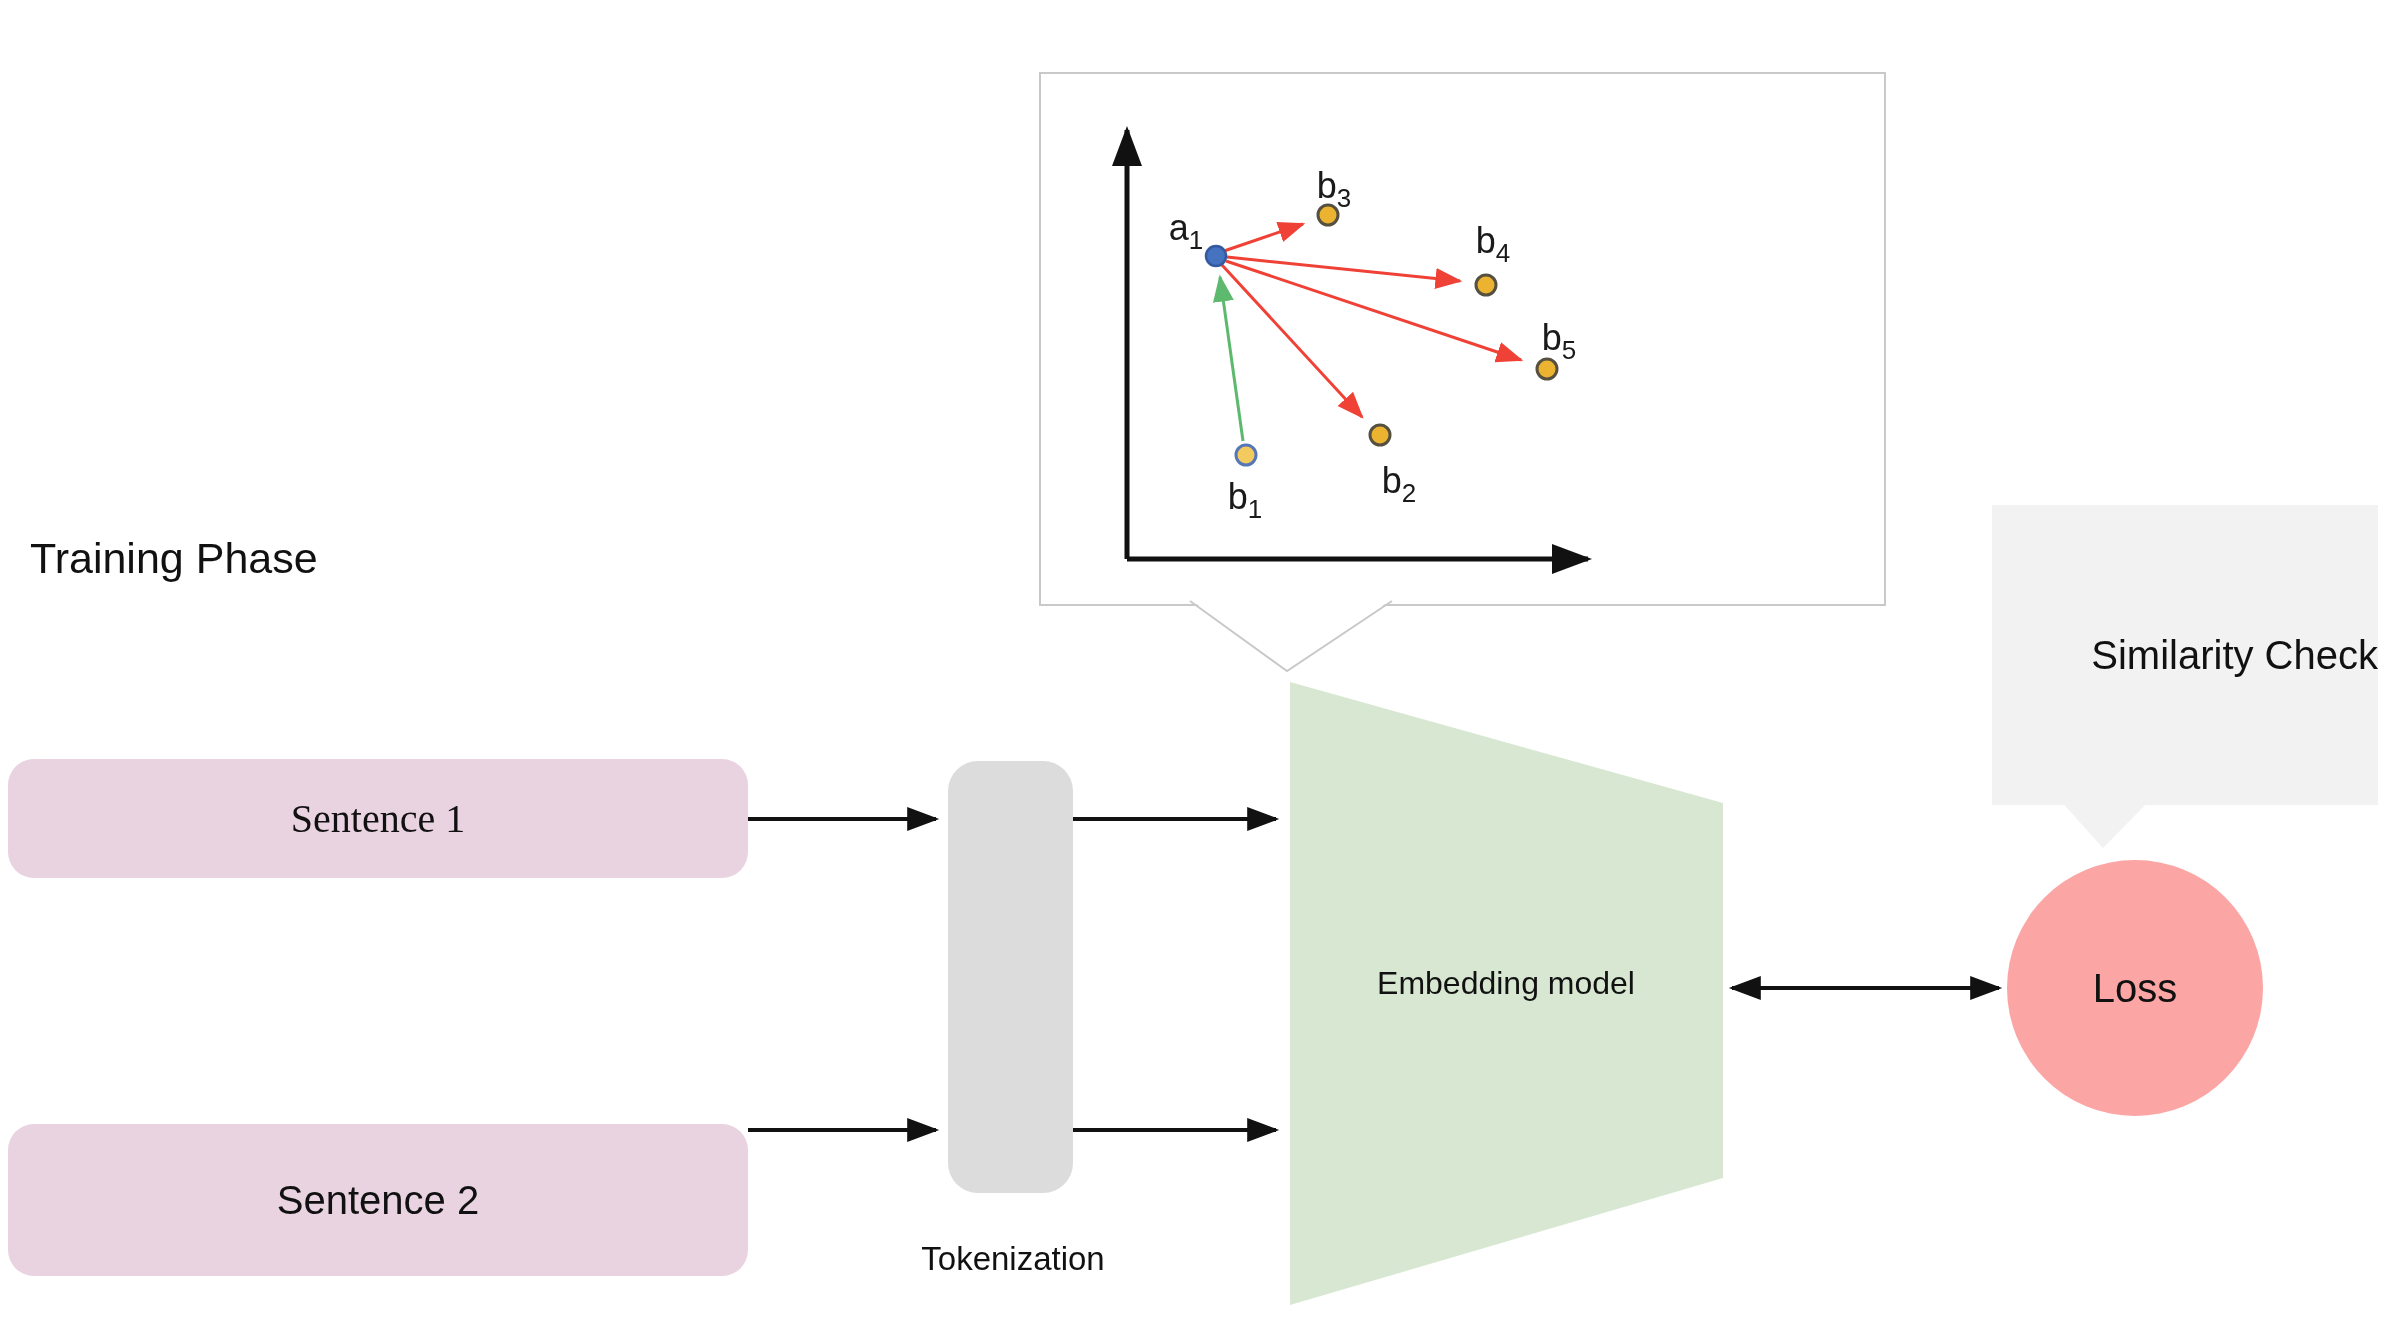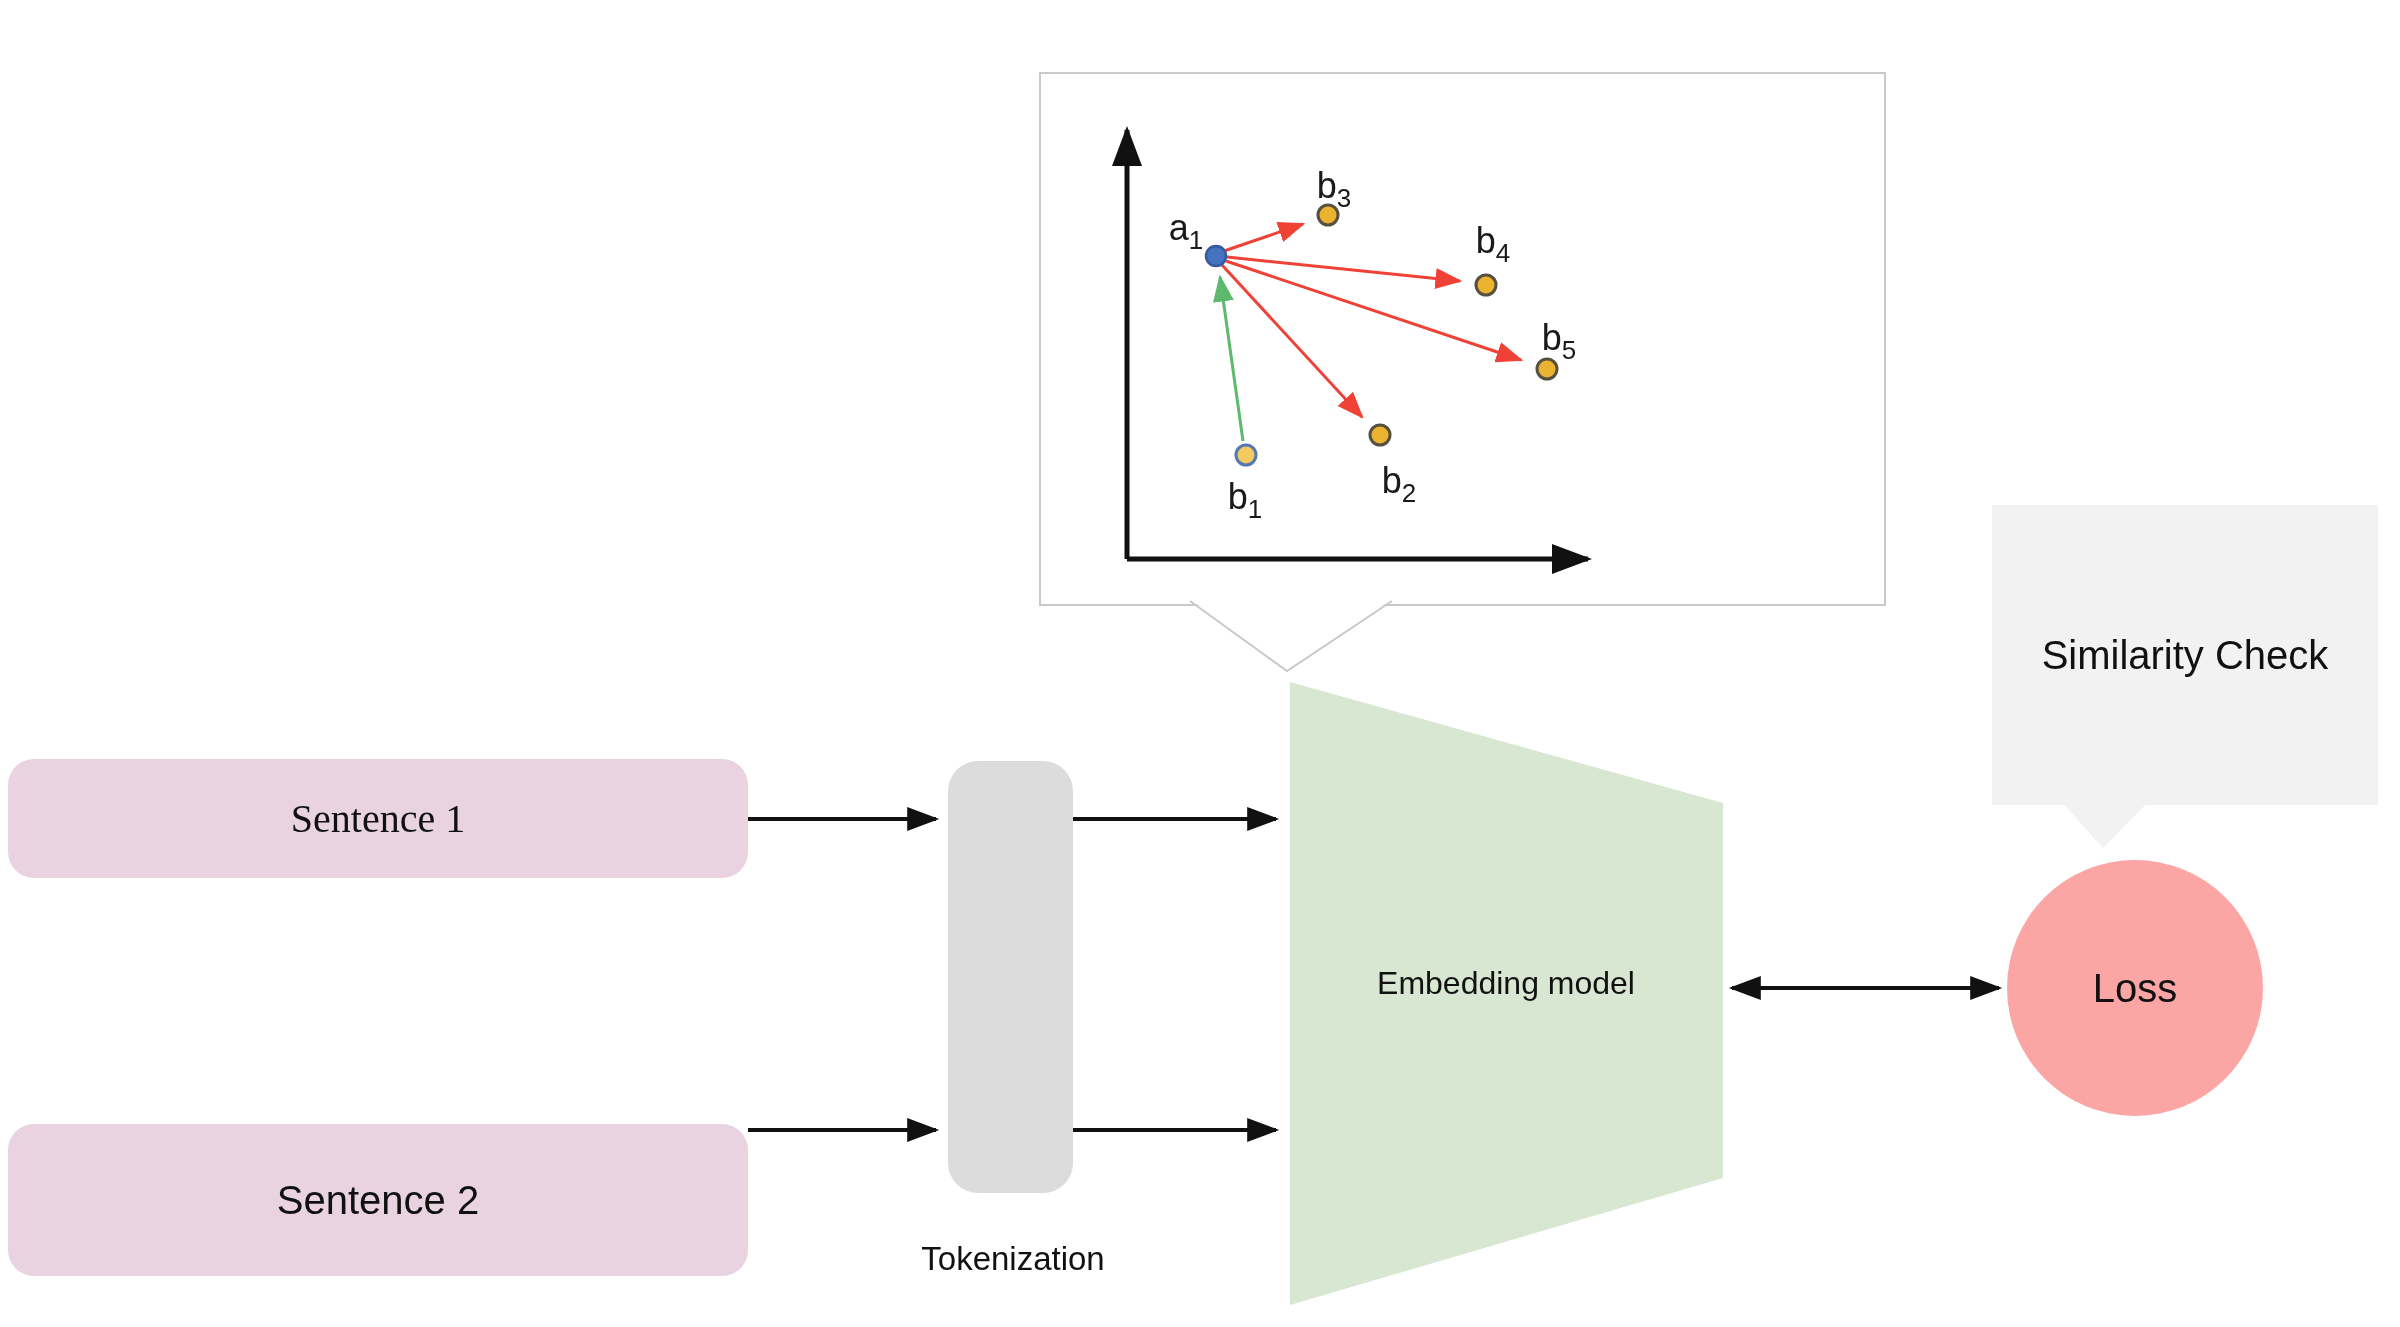--- a/index.html
+++ b/index.html
@@ -22,21 +22,21 @@
     left:8px;width:740px;height:119px;
     background:#e9d3e0;border-radius:26px;
   }
   .token-box{
     left:948px;top:761px;width:125px;height:432px;
     background:#dcdcdc;border-radius:30px;
     z-index:2;
   }
   .bubble{
     left:1992px;top:505px;width:386px;height:300px;
-    background:#f2f2f2;z-index:1;
+    background:#f2f2f2;z-index:1;justify-content:flex-end;
   }
   .loss-circle{
     left:2007px;top:860px;width:256px;height:256px;
     border-radius:50%;background:#fca5a5;z-index:1;
   }
   .free-label{
     position:absolute;z-index:8;font-size:33px;line-height:1.15;white-space:nowrap;
   }
   .center-x{transform:translateX(-50%);}
   .center-xy{transform:translate(-50%,-50%);}
@@ -48,20 +48,21 @@
   .panel-bg{
     position:absolute;left:1040px;top:73px;width:845px;height:532px;
     background:#ffffff;z-index:1;
   }
 </style>
 </head>
 <body>
 
 <div class="canvas">
 
+  <div class="free-label" style="left:30px;top:534px;font-size:43px;">Training Phase</div>
 
   <div class="node sentence-box" style="top:759px;font-family:Liberation Serif, serif;">
     <span>Sentence 1</span>
   </div>
   <div class="node sentence-box" style="top:1124px;height:152px;">
     <span>Sentence 2</span>
   </div>
 
   <div class="abs token-box"></div>
   <div class="free-label center-x" style="left:1013px;top:1240px;">Tokenization</div>

